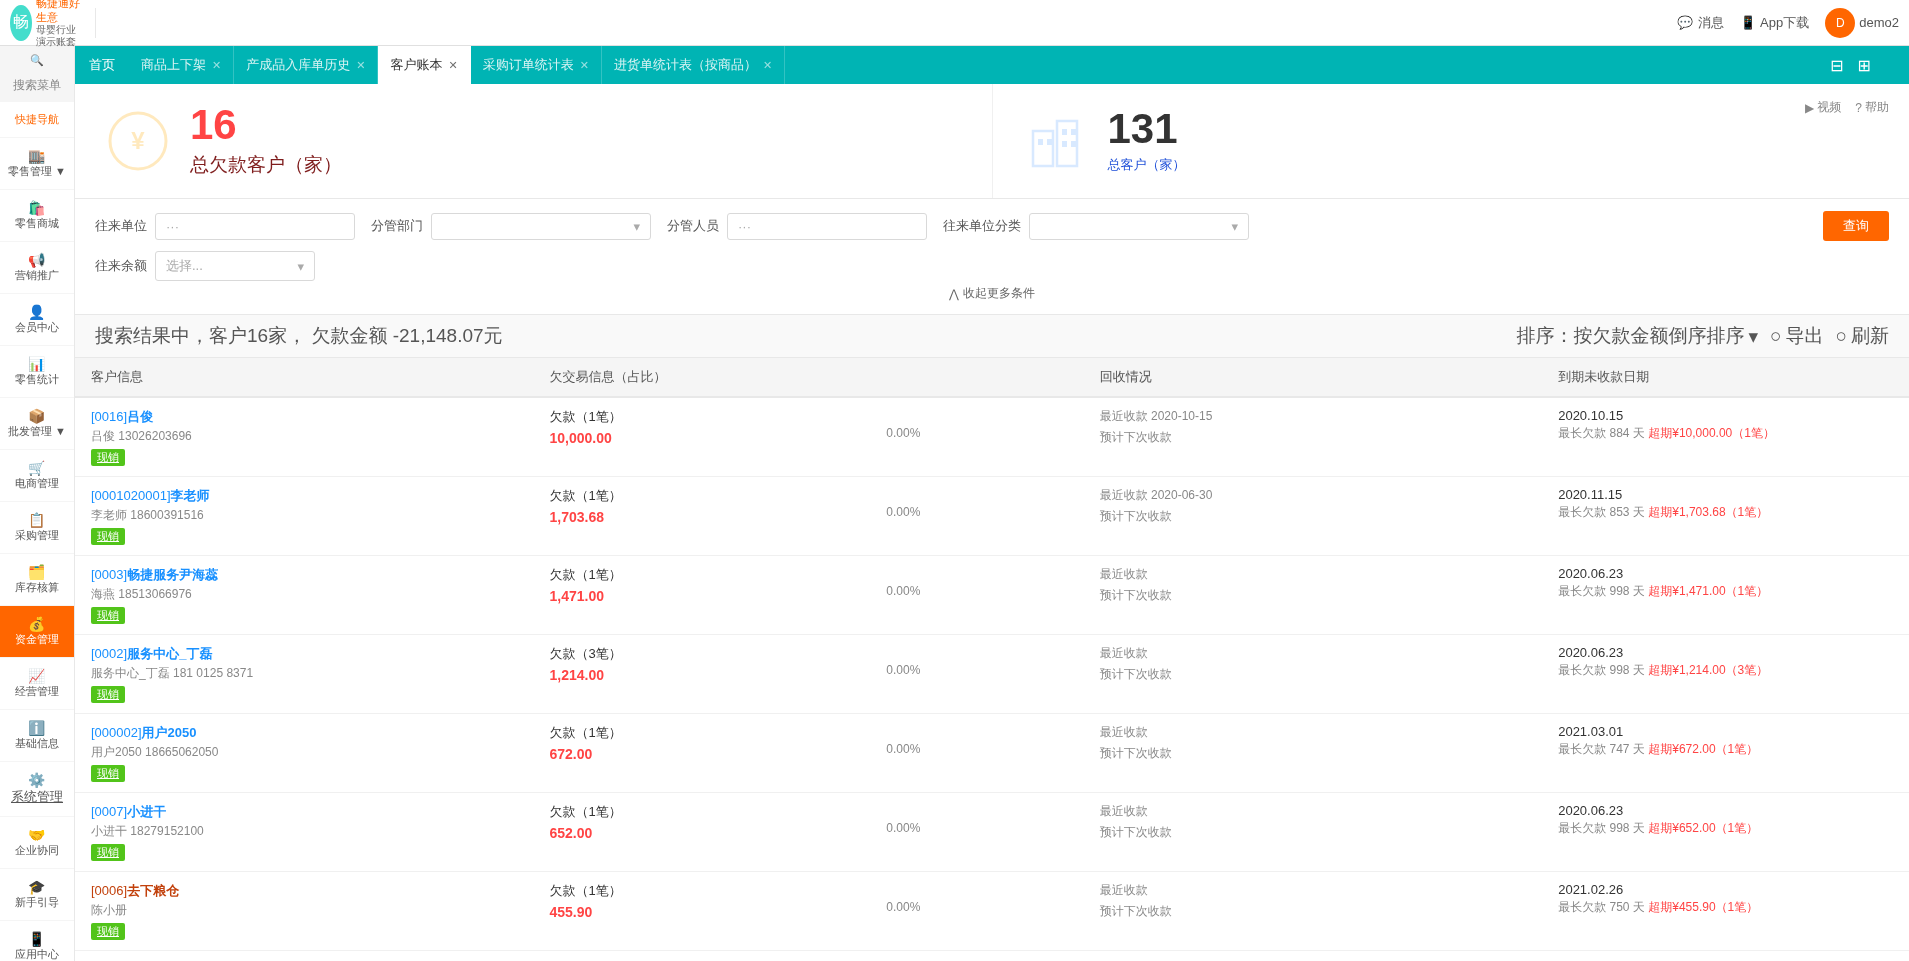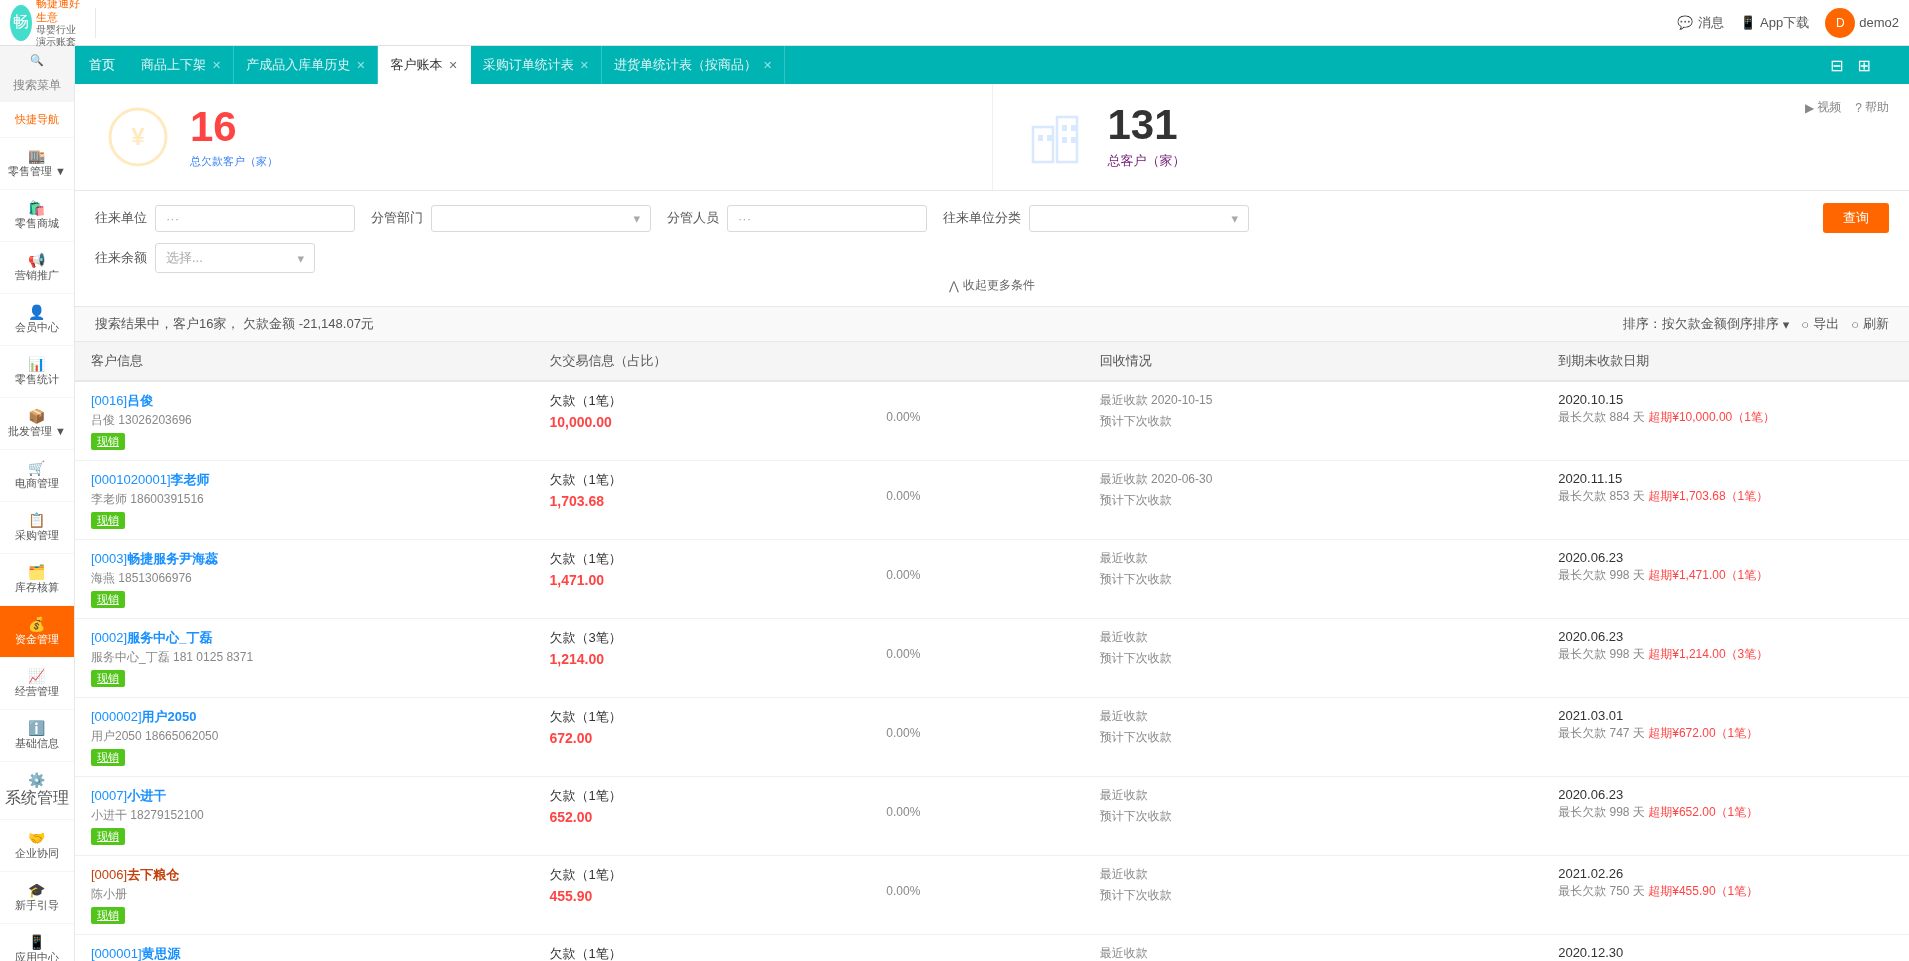--- a/index.html
+++ b/index.html
@@ -41,21 +41,21 @@
     .filter-area { background: #fff; padding: 12px 20px; border-bottom: 1px solid #e8e8e8; }
     .filter-row { display: flex; align-items: center; gap: 16px; margin-bottom: 10px; }
     .filter-item { display: flex; align-items: center; gap: 8px; }
     .filter-label { color: #555; font-size: 13px; white-space: nowrap; }
     .filter-input { border: 1px solid #d9d9d9; border-radius: 3px; padding: 5px 10px; font-size: 13px; width: 200px; display: flex; align-items: center; justify-content: space-between; cursor: pointer; background: #fff; color: #999; }
     .filter-select { border: 1px solid #d9d9d9; border-radius: 3px; padding: 5px 10px; font-size: 13px; width: 180px; display: flex; align-items: center; justify-content: space-between; cursor: pointer; background: #fff; }
     .filter-btn-query { background: #ff6600; color: #fff; border: none; border-radius: 3px; padding: 6px 20px; font-size: 13px; cursor: pointer; }
     .collapse-btn { display: flex; align-items: center; gap: 4px; color: #666; cursor: pointer; font-size: 12px; justify-content: center; margin-top: 4px; }
 
     
-    .result-bar { display: flex; align-items: center; justify-content: space-between; padding: 8px 20px; background: #f9f9f9; border-bottom: 1px solid #e8e8e8; font-size: 13px; color: #555; }
+    .result-bar { display: flex; align-items: center; justify-content: space-between; padding: 8px 20px; background: #f9f9f9; border-bottom: 1px solid #e8e8e8; font-size: 19px; color: #555; }
     .result-right { display: flex; align-items: center; gap: 12px; }
     .sort-btn { display: flex; align-items: center; gap: 4px; cursor: pointer; color: #555; }
     .result-action { display: flex; align-items: center; gap: 4px; cursor: pointer; color: #555; }
 
     
     .table-container { background: #fff; overflow-x: auto; }
     .data-table { width: 100%; border-collapse: collapse; }
     .data-table thead tr { background: #f5f5f5; border-bottom: 2px solid #e8e8e8; }
     .data-table thead th { padding: 10px 16px; text-align: left; font-weight: normal; color: #555; font-size: 13px; border-bottom: 1px solid #e8e8e8; }
     .data-table tbody tr { border-bottom: 1px solid #f0f0f0; }
@@ -158,21 +158,21 @@
   <div class="sidebar-item">
     <div style="font-size:14px;">📈</div>
     <div style="font-size:11px;">经营管理</div>
   </div>
   <div class="sidebar-item">
     <div style="font-size:14px;">ℹ️</div>
     <div style="font-size:11px;">基础信息</div>
   </div>
   <div class="sidebar-item">
     <div style="font-size:14px;">⚙️</div>
-    <div style="font-size:16px;">系统管理</div>
+    <div style="font-size:13px;text-decoration:underline;">系统管理</div>
   </div>
   <div class="sidebar-item">
     <div style="font-size:14px;">🤝</div>
     <div style="font-size:11px;">企业协同</div>
   </div>
   <div class="sidebar-item">
     <div style="font-size:14px;">🎓</div>
     <div style="font-size:11px;">新手引导</div>
   </div>
   <div class="sidebar-item">
@@ -220,41 +220,41 @@
 
     <div class="summary-card">
       <div style="width:65px;height:65px;margin-right:20px;opacity:0.25;display:flex;align-items:center;justify-content:center;">
         <svg width="60" height="60" viewBox="0 0 60 60">
           <circle cx="30" cy="30" r="28" fill="none" stroke="#ffaa00" stroke-width="3"></circle>
           <text x="30" y="38" text-anchor="middle" font-size="24" fill="#ffaa00" font-weight="bold">¥</text>
         </svg>
       </div>
       <div>
         <div style="font-size:42px;font-weight:bold;color:#ff4444;line-height:1;">16</div>
-        <div style="font-size:11px;color:#3b82f6;margin-top:6px;">总欠款客户（家）</div>
+        <div style="font-size:19px;color:#7f1d1d;margin-top:6px;">总欠款客户（家）</div>
       </div>
     </div>
 
 
     <div class="summary-card">
       <div style="width:65px;height:65px;margin-right:20px;opacity:0.25;display:flex;align-items:center;justify-content:center;">
         <svg width="60" height="60" viewBox="0 0 60 60">
           <rect x="8" y="20" width="20" height="35" fill="none" stroke="#66aaff" stroke-width="2.5"></rect>
           <rect x="32" y="10" width="20" height="45" fill="none" stroke="#66aaff" stroke-width="2.5"></rect>
           <rect x="13" y="28" width="5" height="6" fill="#66aaff"></rect>
           <rect x="22" y="28" width="5" height="6" fill="#66aaff"></rect>
           <rect x="37" y="18" width="5" height="6" fill="#66aaff"></rect>
           <rect x="46" y="18" width="5" height="6" fill="#66aaff"></rect>
           <rect x="37" y="30" width="5" height="6" fill="#66aaff"></rect>
           <rect x="46" y="30" width="5" height="6" fill="#66aaff"></rect>
         </svg>
       </div>
       <div>
         <div style="font-size:42px;font-weight:bold;color:#333;line-height:1;">131</div>
-        <div style="font-size:13px;color:#701a75;margin-top:6px;">总客户（家）</div>
+        <div style="font-size:13px;color:#1d4ed8;margin-top:6px;">总客户（家）</div>
       </div>
       <div style="position:absolute;top:15px;right:20px;display:flex;gap:14px;">
         <span style="font-size:12px;color:#888;cursor:pointer;display:flex;align-items:center;gap:3px;">
           <span>▶</span>
           <span>视频</span>
         </span>
         <span style="font-size:12px;color:#888;cursor:pointer;display:flex;align-items:center;gap:3px;">
           <span>?</span>
           <span>帮助</span>
         </span>

